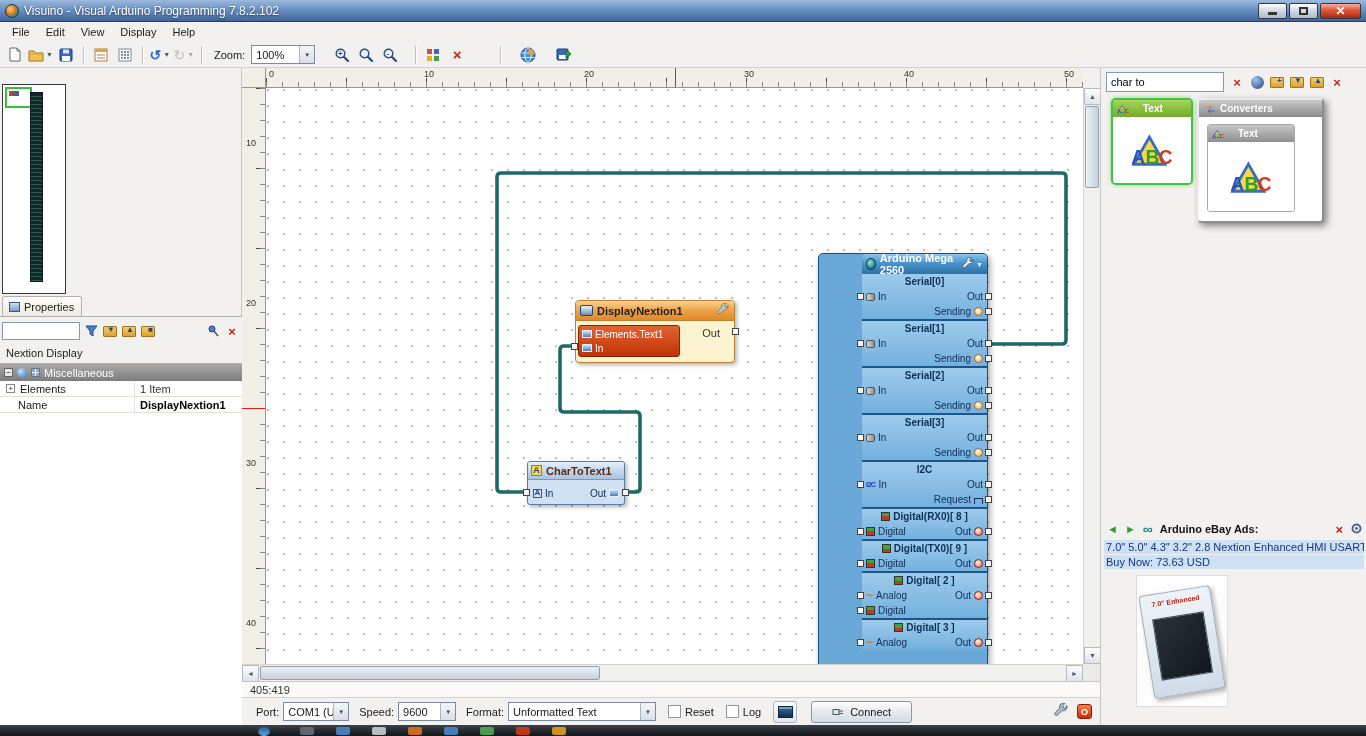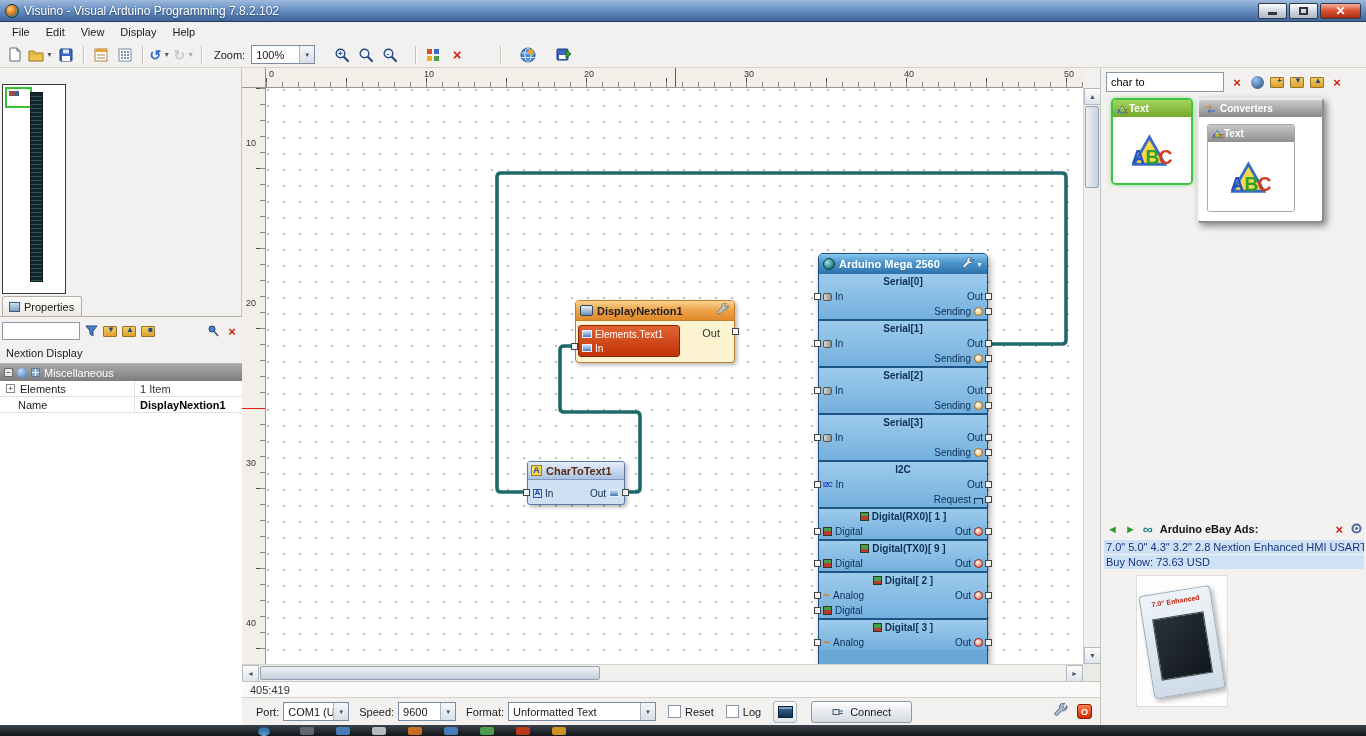--- a/index.html
+++ b/index.html
@@ -116,21 +116,21 @@
     background:linear-gradient(#e4eefb,#a9c2e2);border-bottom:1px solid #8098c0;border-radius:2px 2px 0 0;}
   .char-ico{width:11px;height:11px;background:#f6d84a;border:1px solid #a08020;color:#2244bb;font-size:9px;font-weight:bold;
     display:flex;align-items:center;justify-content:center;line-height:1;}
   .ctt-row{display:flex;align-items:center;justify-content:space-between;height:26px;padding:0 5px;font-size:10px;color:#10ig}
   .ctt-row{color:#102c50;}
   .ctt-in-pin{left:-5px;top:27px;}
   .ctt-out-pin{right:-5px;top:27px;}
 
   
   .arduino-block{left:552px;top:165px;width:170px;height:413px;background:#6aa8d8;border:1px solid #1e4f7e;
-    border-radius:5px 5px 0 0;box-shadow:2px 3px 6px rgba(0,0,0,.35);}
+    border-radius:5px 5px 0 0;box-shadow:2px 3px 6px rgba(0,0,0,.35);padding-left:43px;}
   .arduino-hdr{height:20px;display:flex;align-items:center;gap:4px;padding:0 4px;color:#fff;font-weight:bold;
     background:linear-gradient(#8cc6ee,#4a94cc 45%,#2d72aa);border-radius:4px 4px 0 0;}
   .logo-dot{width:12px;height:12px;border-radius:50%;
     background:radial-gradient(circle at 35% 35%,#9fe0d8,#2a8a8a 62%,#14565a);border:1px solid #0e3c40;}
   .hdr-dd{margin-left:1px;font-size:7px;color:#eaf4ff;}
   .channel{position:relative;border-top:2px solid #1d5587;background:linear-gradient(#9dcbec,#74b0de);}
   .channel:first-child{border-top:none;}
   .ch-title{height:15px;display:flex;align-items:center;justify-content:center;gap:3px;font-size:10px;font-weight:bold;color:#0d2f55;}
   .ch-row{position:relative;height:15px;display:flex;align-items:center;padding:0 4px;font-size:10px;color:#0d2f55;}
   .ch-side{display:flex;align-items:center;gap:3px;}
@@ -180,21 +180,21 @@
   .right-panel{position:absolute;left:1100px;top:68px;width:266px;height:657px;background:#f3f1ef;border-left:1px solid #c8c5c0;}
   .rp-search{position:absolute;left:5px;top:4px;width:118px;height:20px;border:1px solid #8a98a8;background:#fff;
     font-family:inherit;font-size:11px;padding:0 4px;}
   .rp-icons{position:absolute;left:128px;top:4px;height:20px;display:flex;align-items:center;gap:4px;}
   .navy-dot{width:13px;height:13px;border-radius:50%;background:radial-gradient(circle at 35% 30%,#9ac4f0,#20406e);}
   .fold{width:14px;height:11px;background:linear-gradient(#f4cc64,#dca22e);border:1px solid #9a7424;border-radius:1px;position:relative;}
   .fold em{position:absolute;right:1px;top:-1px;font-style:normal;font-size:8px;line-height:1;color:#204a86;font-weight:bold;}
 
   .result-selected{position:absolute;left:10px;top:30px;width:82px;height:87px;background:#fff;border:2px solid #3fc43f;
     border-radius:5px;box-shadow:0 0 4px #8cd48c;overflow:hidden;}
-  .comp-hdr{height:17px;display:flex;align-items:center;gap:0;padding:0 4px;color:#fff;font-weight:bold;font-size:10px;
+  .comp-hdr{height:17px;display:flex;align-items:center;gap:14px;padding:0 4px;color:#fff;font-weight:bold;font-size:10px;
     background:linear-gradient(#a6d45c,#74aa2c);}
   .comp-hdr.gray{background:linear-gradient(#c6c6c6,#8f8f8f);}
   .comp-body{height:calc(100% - 17px);display:flex;align-items:center;justify-content:center;background:#fff;}
   .category-box{position:absolute;left:96px;top:30px;width:127px;height:125px;background:#fff;border-radius:4px;
     border:2px solid;border-color:#ececec #8e8e8e #8e8e8e #ececec;box-shadow:3px 3px 7px rgba(0,0,0,.45);}
   .cat-hdr{height:17px;display:flex;align-items:center;gap:4px;padding:0 5px;color:#fff;font-weight:bold;font-size:10px;
     background:linear-gradient(#cacaca,#8a8a8a);border-radius:2px 2px 0 0;}
   .cat-item{position:absolute;left:8px;top:24px;width:88px;height:88px;border:1px solid #a8a8a8;border-radius:3px;background:#fff;overflow:hidden;}
 
   .ads-head{position:absolute;left:6px;top:452px;width:256px;height:18px;display:flex;align-items:center;gap:7px;}
@@ -627,21 +627,21 @@
             <div class="ch-side"></div>
             <div class="ch-side right">
               <span>Request</span>
               <span class="pi pi-pulse"></span>
             </div>
           </div>
         </div>
         <div class="channel">
           <div class="ch-title">
             <span class="pi pi-digital"></span>
-            <span>Digital(RX0)[ 1 ]</span>
+            <span>Digital(RX0)[ 8 ]</span>
           </div>
           <div class="ch-row">
             <span class="pin-sq l"></span>
             <span class="pin-sq r"></span>
             <div class="ch-side">
               <span class="pi pi-digital"></span>
               <span>Digital</span>
             </div>
             <div class="ch-side right">
               <span>Out</span>

